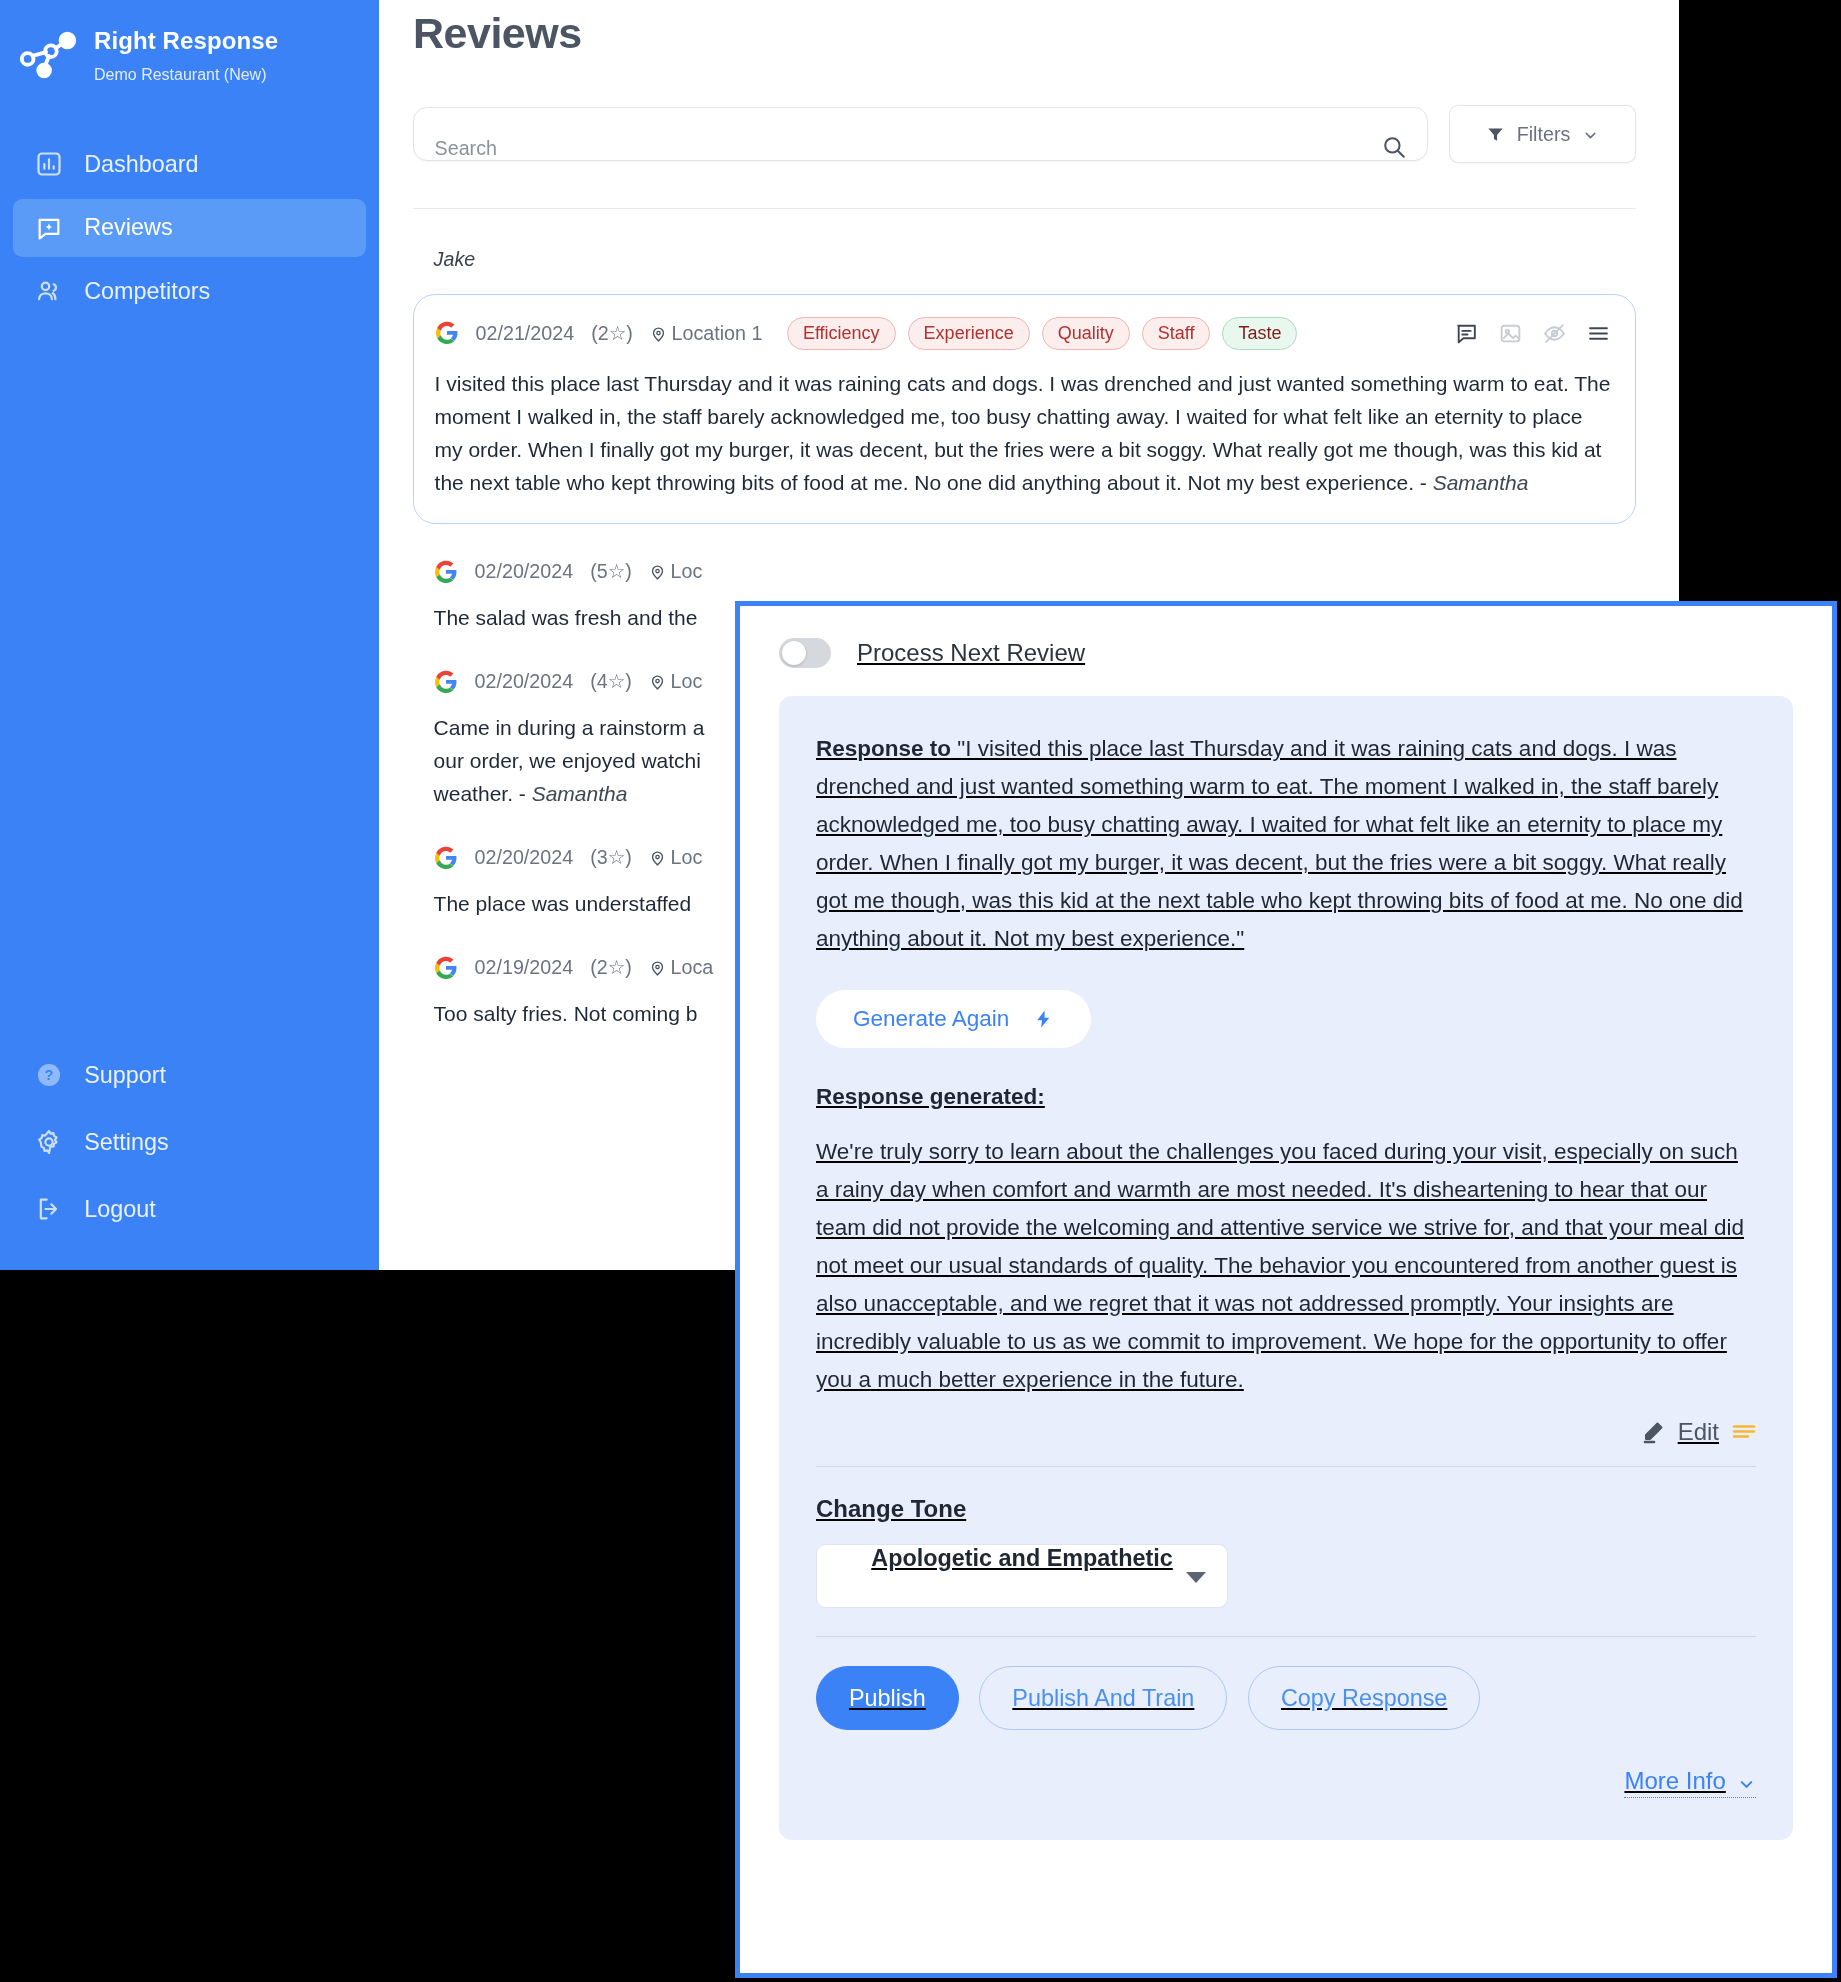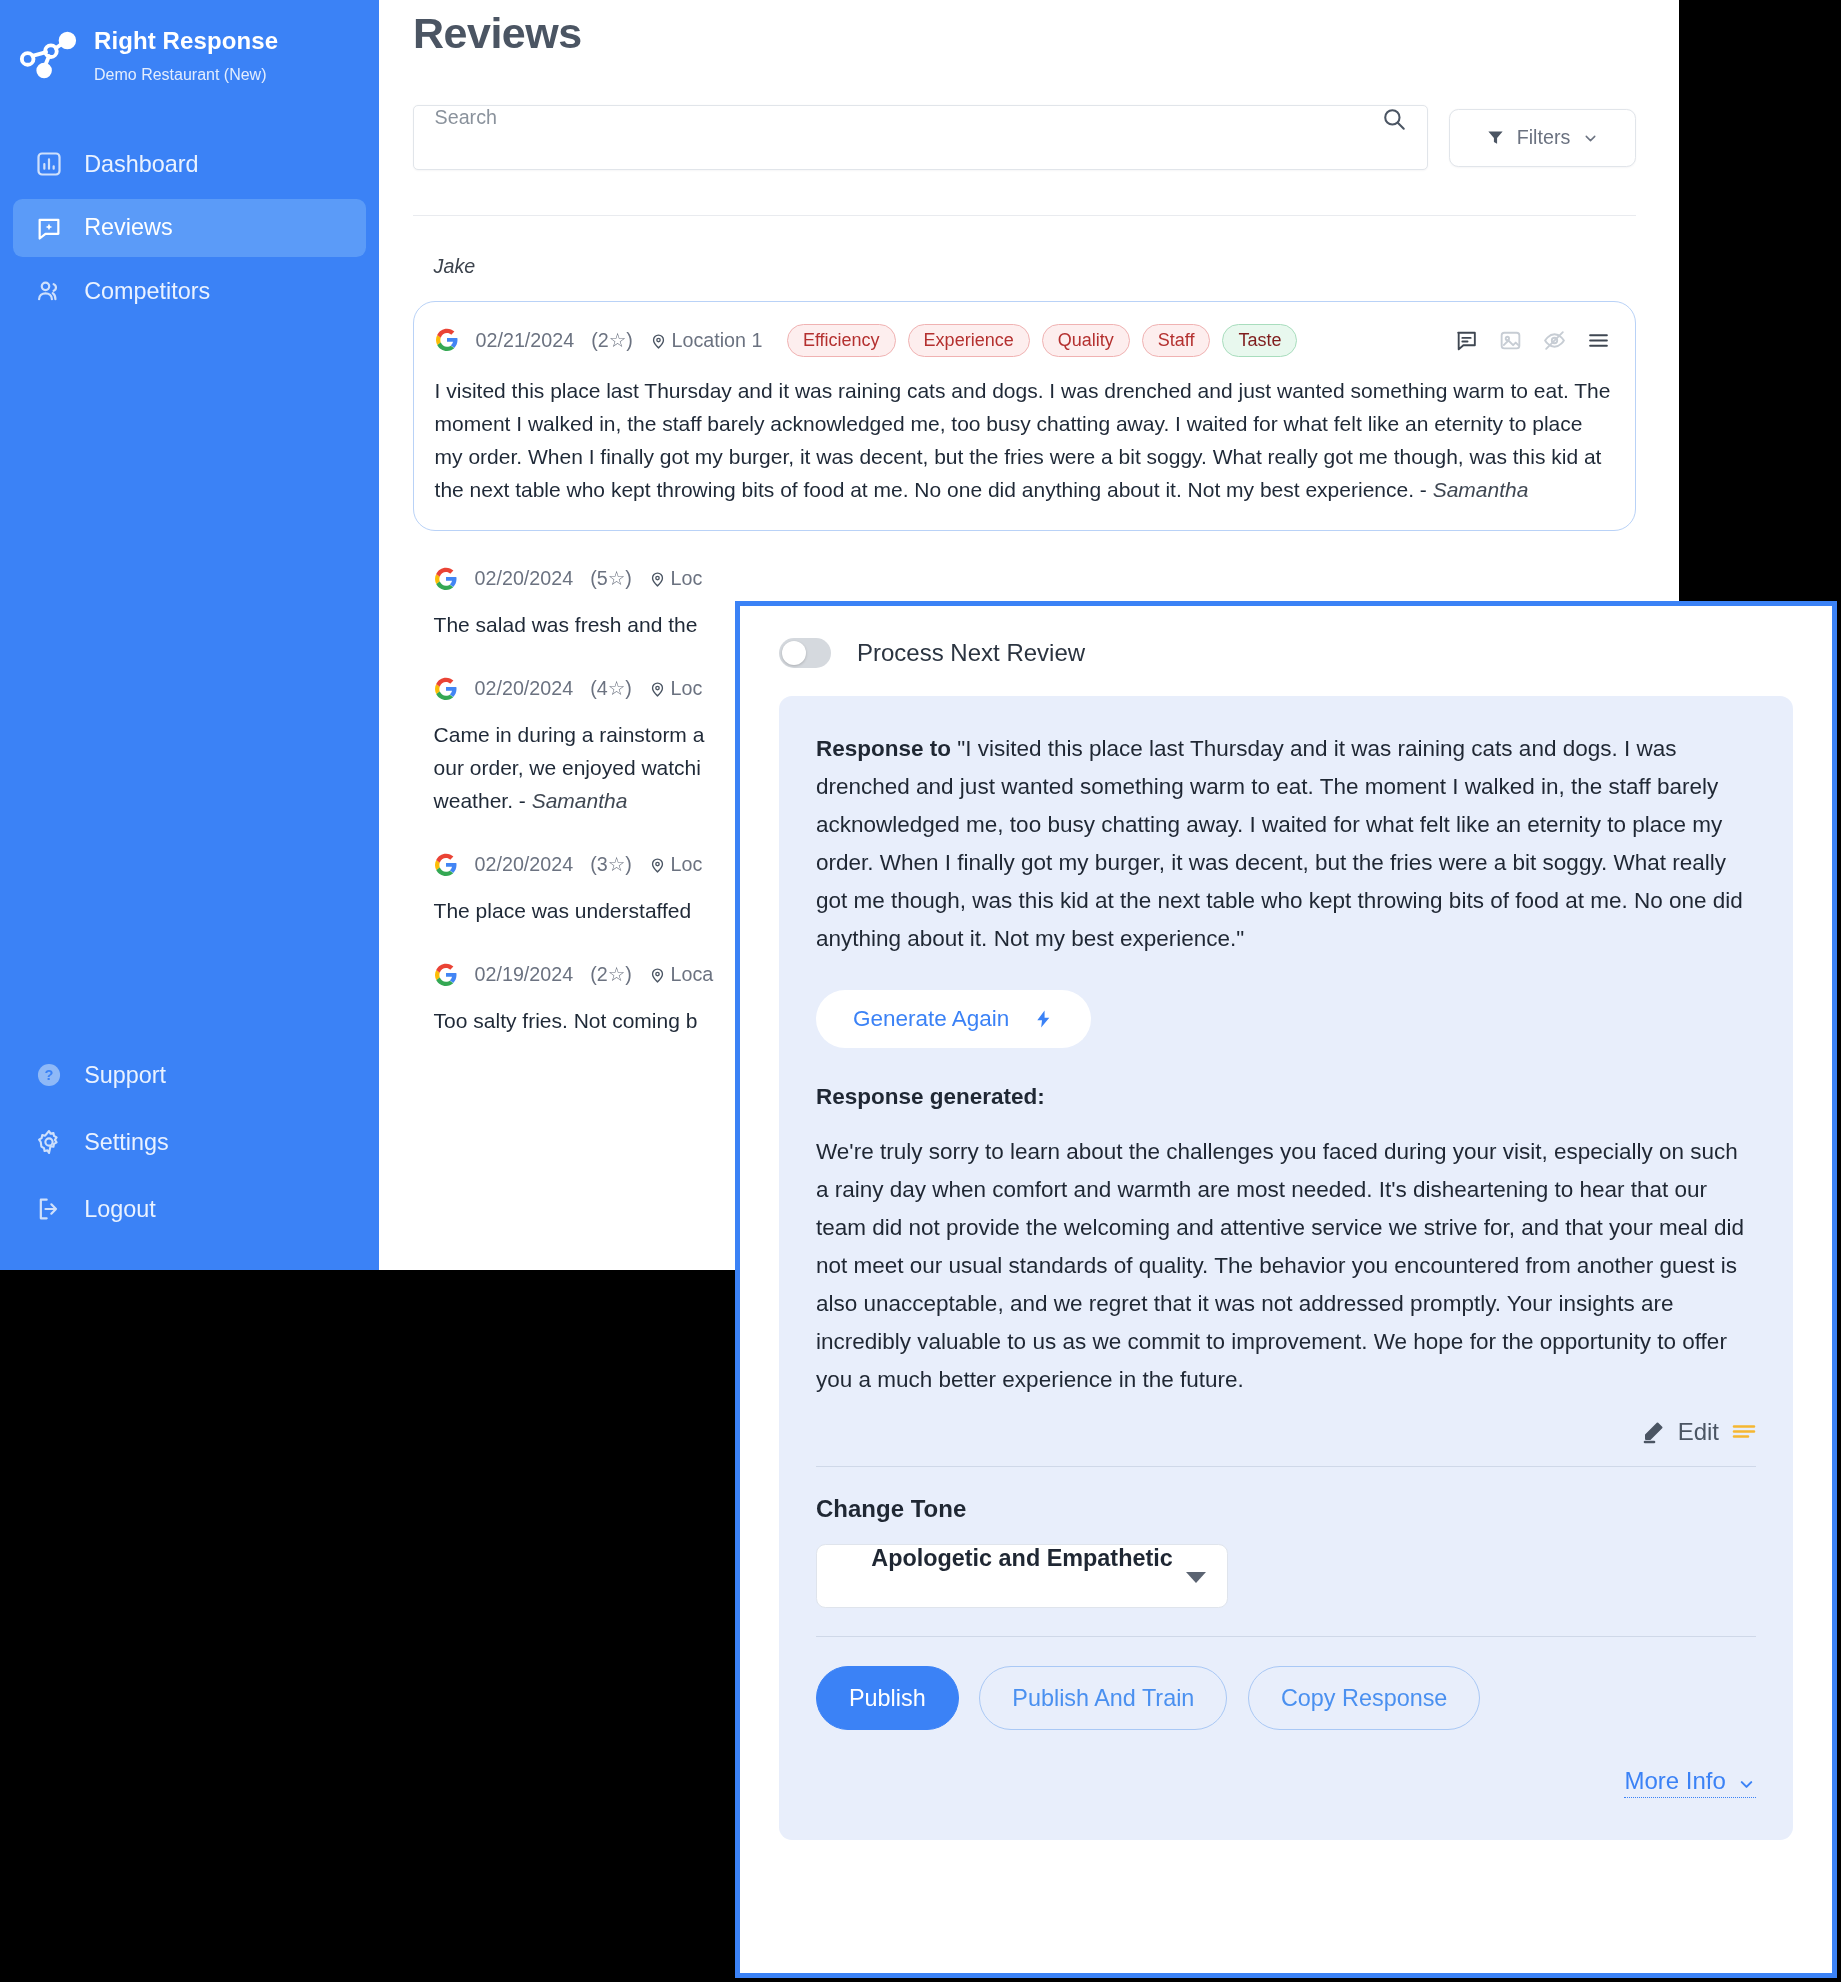--- a/index.html
+++ b/index.html
@@ -52,22 +52,22 @@
     width: 1300px; height: 1270px;
     background: #ffffff; padding: 0 43px 0 34px;
     overflow: hidden;
   }
   .page-title {
     font-size: 43px; font-weight: bold; color: #4b5563;
     margin: 9.4px 0 0 0; letter-spacing: -0.5px;
   }
   .search-row { display: flex; align-items: center; gap: 20.6px; margin-top: 47px; }
   .search-box {
-    flex: 1 1 auto; height: 65px; border: 0.9px solid #e1e5ea; border-radius: 5px;
-    background: #fff; display: flex; align-items: flex-start; padding: 0 20.6px;
+    flex: 1 1 auto; height: 54px; border: 0.9px solid #e1e5ea; border-radius: 14px;
+    background: #fff; display: flex; align-items: flex-end; padding: 0 20.6px;
     box-shadow: 0 0.9px 1.9px rgba(16,24,40,.04);
   }
   .search-input {
     flex: 1 1 auto; border: none; outline: none; background: transparent;
     font-size: 19.7px; color: #3b4252; font-family: "Liberation Sans", sans-serif;
   }
   .search-input::placeholder { color: #8a929c; }
   .search-icon { width: 26px; height: 26px; color: #4b5563; flex:0 0 26px; }
   .filters-btn {
     flex: 0 0 auto; height: 58px; min-width: 187px;
@@ -110,21 +110,21 @@
   }
   .review-body em { font-style: italic; color:#3f4752; }
 
   
   .modal {
     position: absolute; left: 735px; top: 601px;
     width: 1102px; height: 1377px;
     background: #ffffff; border: 5.6px solid #3b82f6;
     overflow: hidden;
   }
-  .modal-inner { padding: 32px 39px 0 39px; }
+  .modal-inner { padding: 32px 39px 0 39px; text-decoration: underline; }
   .toggle-row { display: flex; align-items: center; gap: 26px; }
   .toggle {
     width: 52px; height: 30px; border-radius: 936px; background: #d5d9de;
     position: relative; flex: 0 0 52px; cursor: pointer;
   }
   .toggle .knob {
     position: absolute; left: 2.8px; top: 2.8px; width: 24px; height: 24px;
     border-radius: 50%; background: #ffffff;
     box-shadow: 0 0.9px 2.8px rgba(0,0,0,.2);
   }

